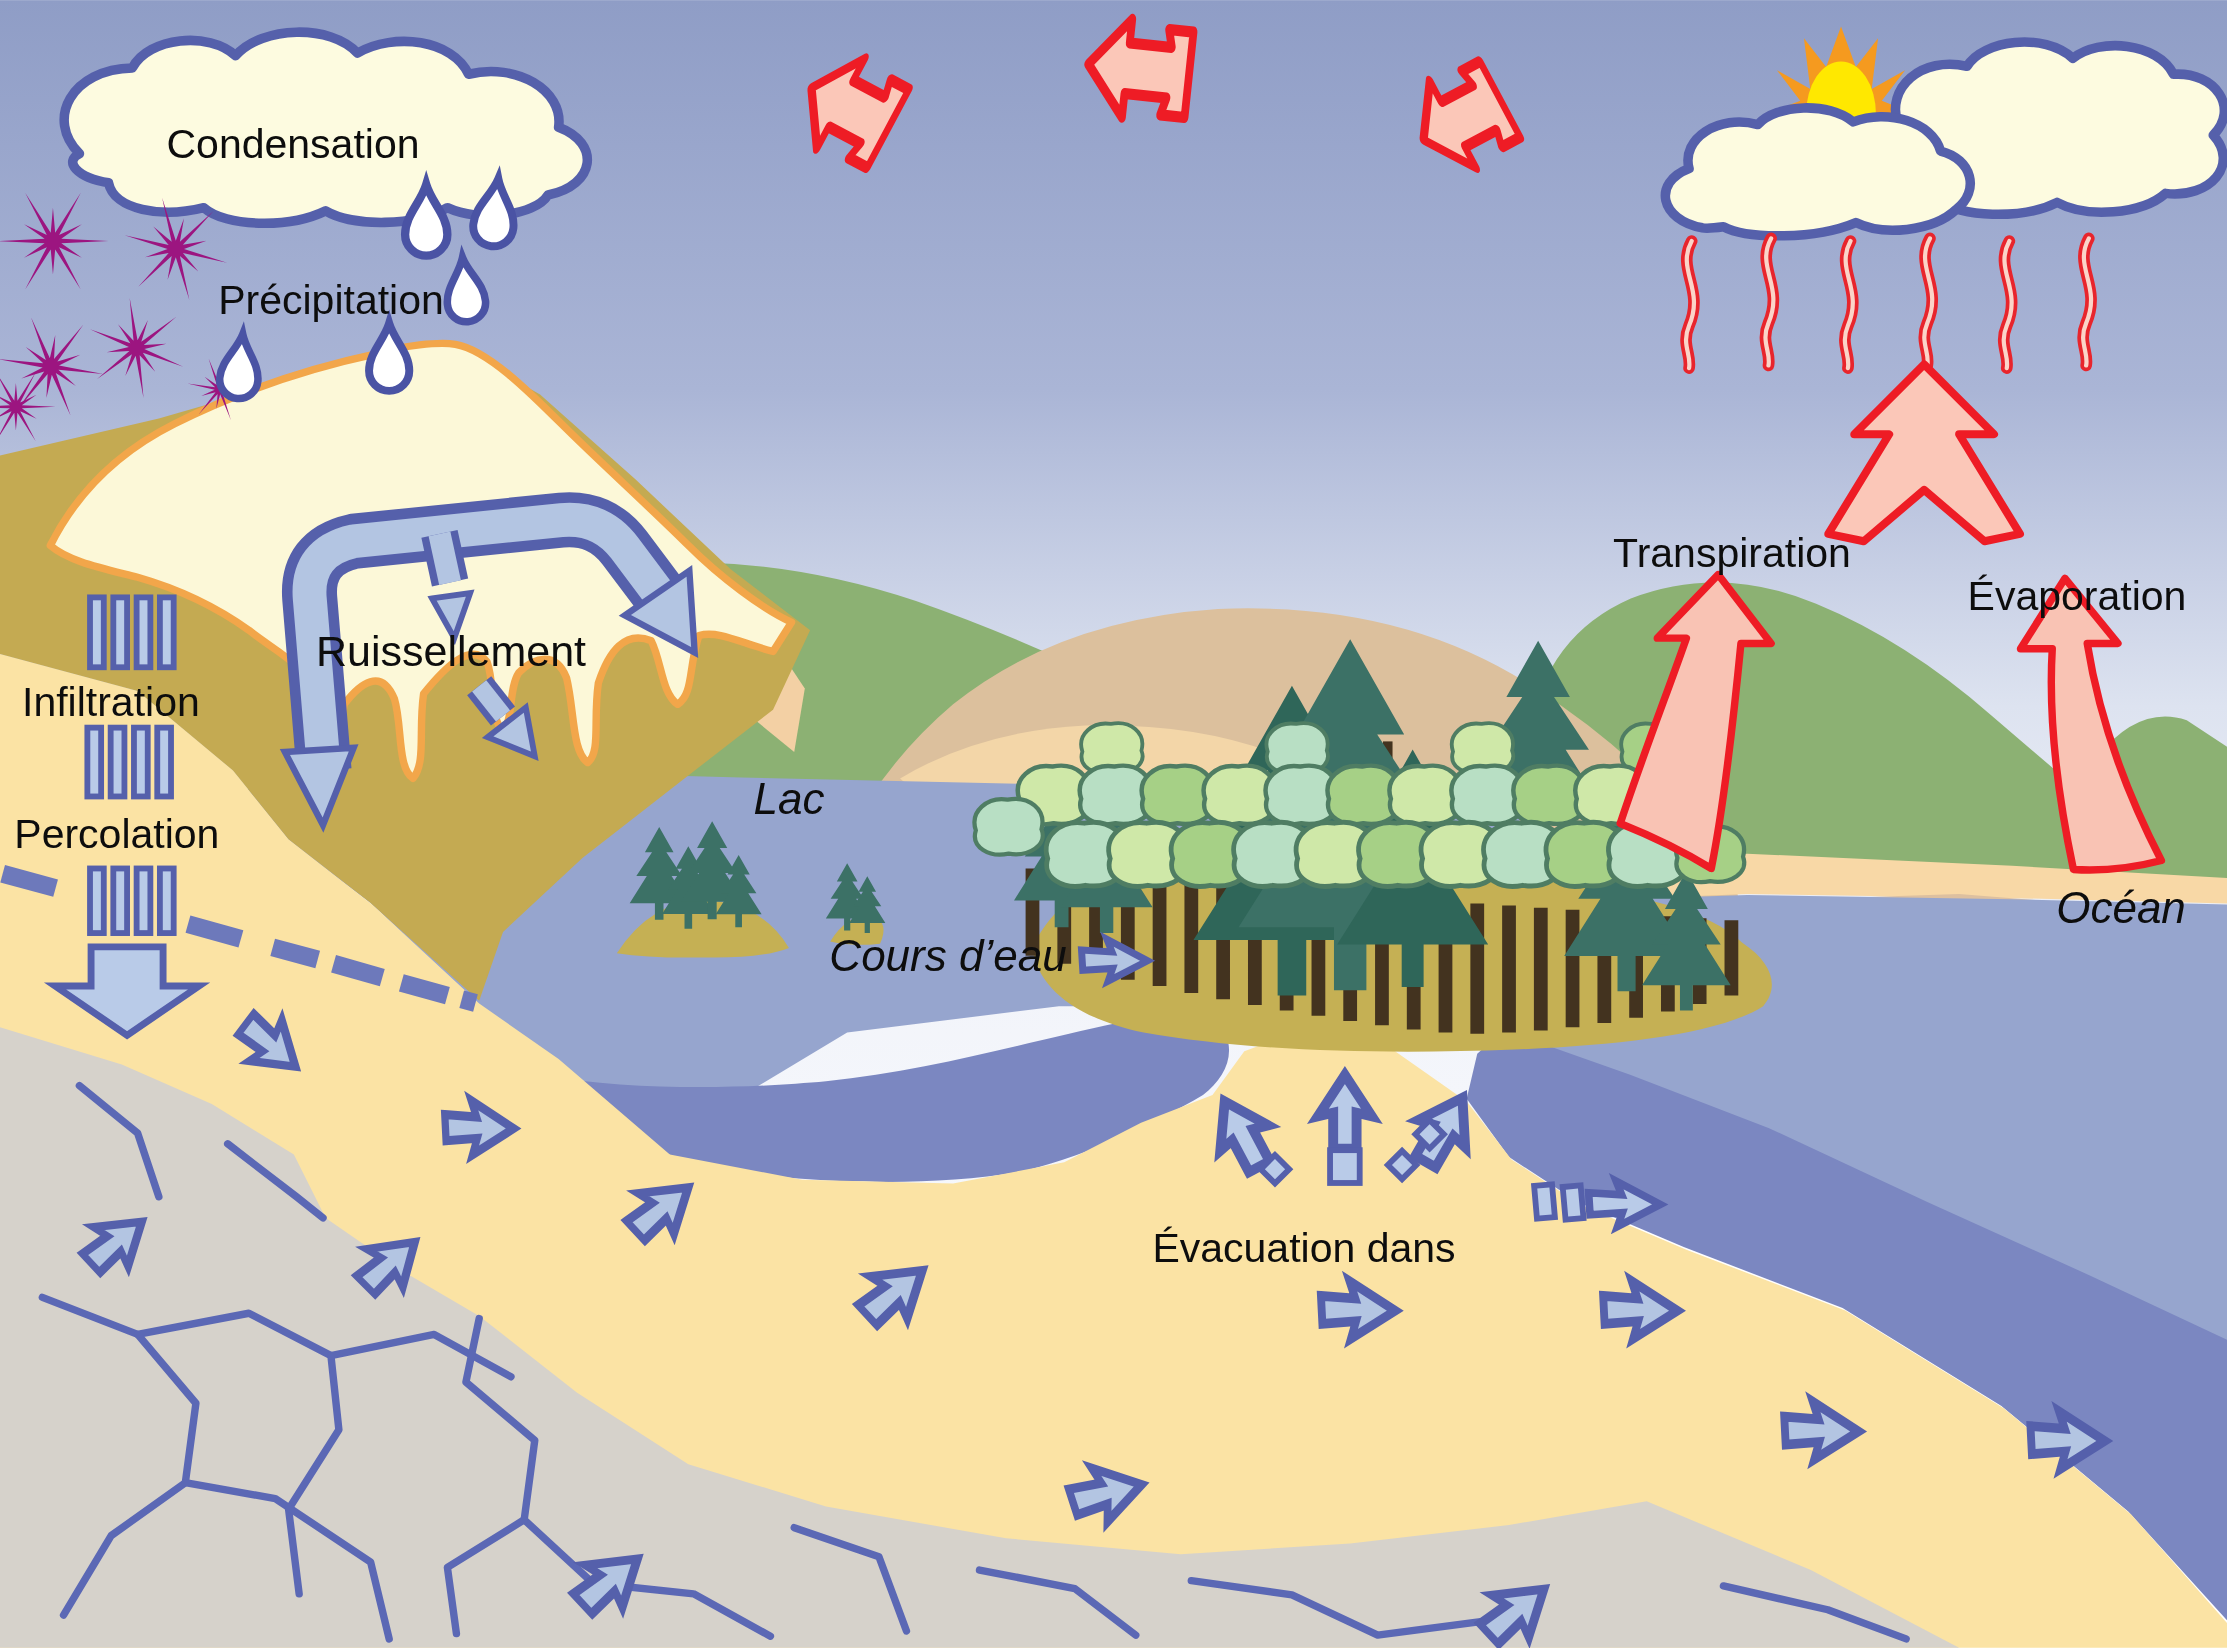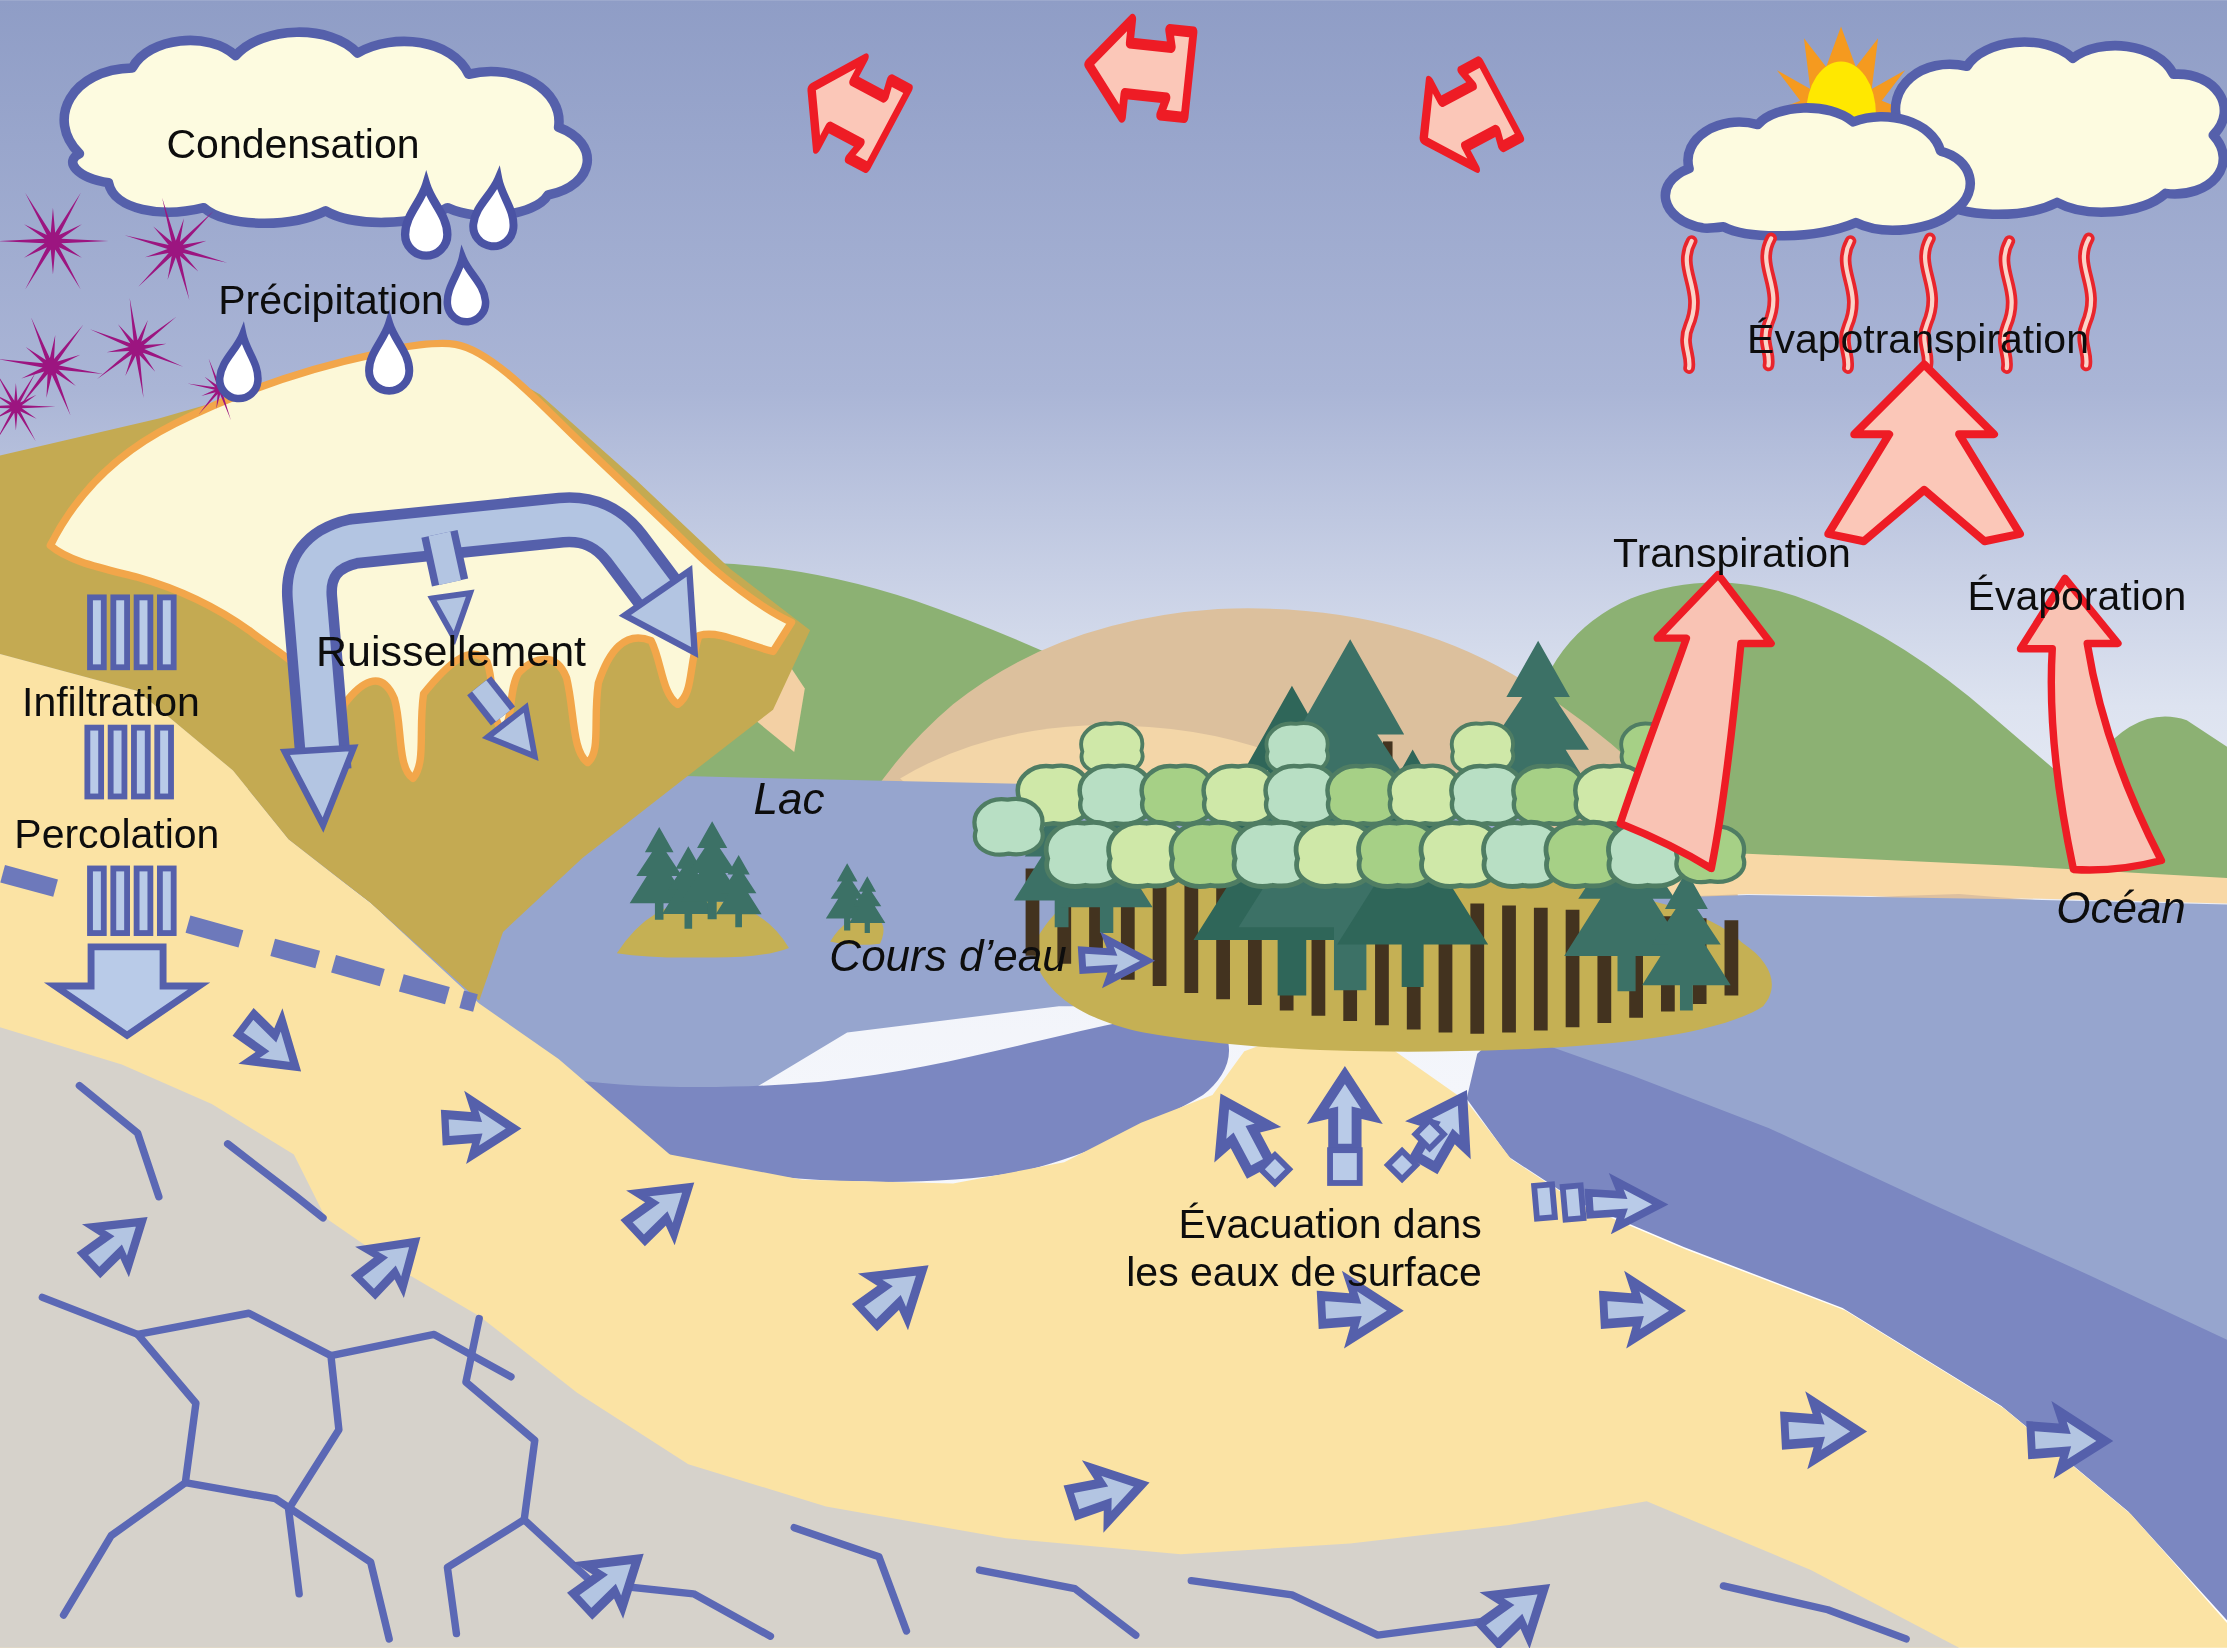--- a/index.html
+++ b/index.html
@@ -281,28 +281,26 @@
     <use href="#flowarrow" transform="translate(2565,2472) scale(1.35,1.65)"></use>
     <use href="#flowarrow" transform="translate(3098,2472) scale(1.35,1.65)"></use>
     <use href="#flowarrow" transform="translate(3440,2700) scale(1.35,1.65)"></use>
     <use href="#flowarrow" transform="translate(2862,3042) rotate(-40) scale(1.3,1.6)"></use>
     <use href="#flowarrow" transform="translate(3905,2718) scale(1.35,1.65)"></use>
   </g>
 </svg>
 
 <div class="lbl" style="left:293px;top:144px;">Condensation</div>
 <div class="lbl" style="left:331px;top:300px;">Précipitation</div>
-<div class="lbl" style="left:1918px;top:339px;">Évapotranspiration</div>
 <div class="lbl" style="left:1732px;top:553px;">Transpiration</div>
 <div class="lbl" style="left:2077px;top:553px;margin-top:43px;">Évaporation</div>
 <div class="lbl big" style="left:451px;top:651px;">Ruissellement</div>
 <div class="lbl leftalign" style="left:22px;top:702px;">Infiltration</div>
 <div class="lbl leftalign" style="left:14.3px;top:834px;">Percolation</div>
 <div class="lbl ital" style="left:789px;top:799px;">Lac</div>
 <div class="lbl ital" style="left:948px;top:956px;">Cours d’eau</div>
 <div class="lbl ital" style="left:2121px;top:908px;">Océan</div>
 <div class="lbl" style="left:1304px;top:1248px;text-align:right;">
   <div>Évacuation dans</div>
-  <div>les eaux de surface</div>
 </div>
 
 </div>
 
 
 </body></html>

